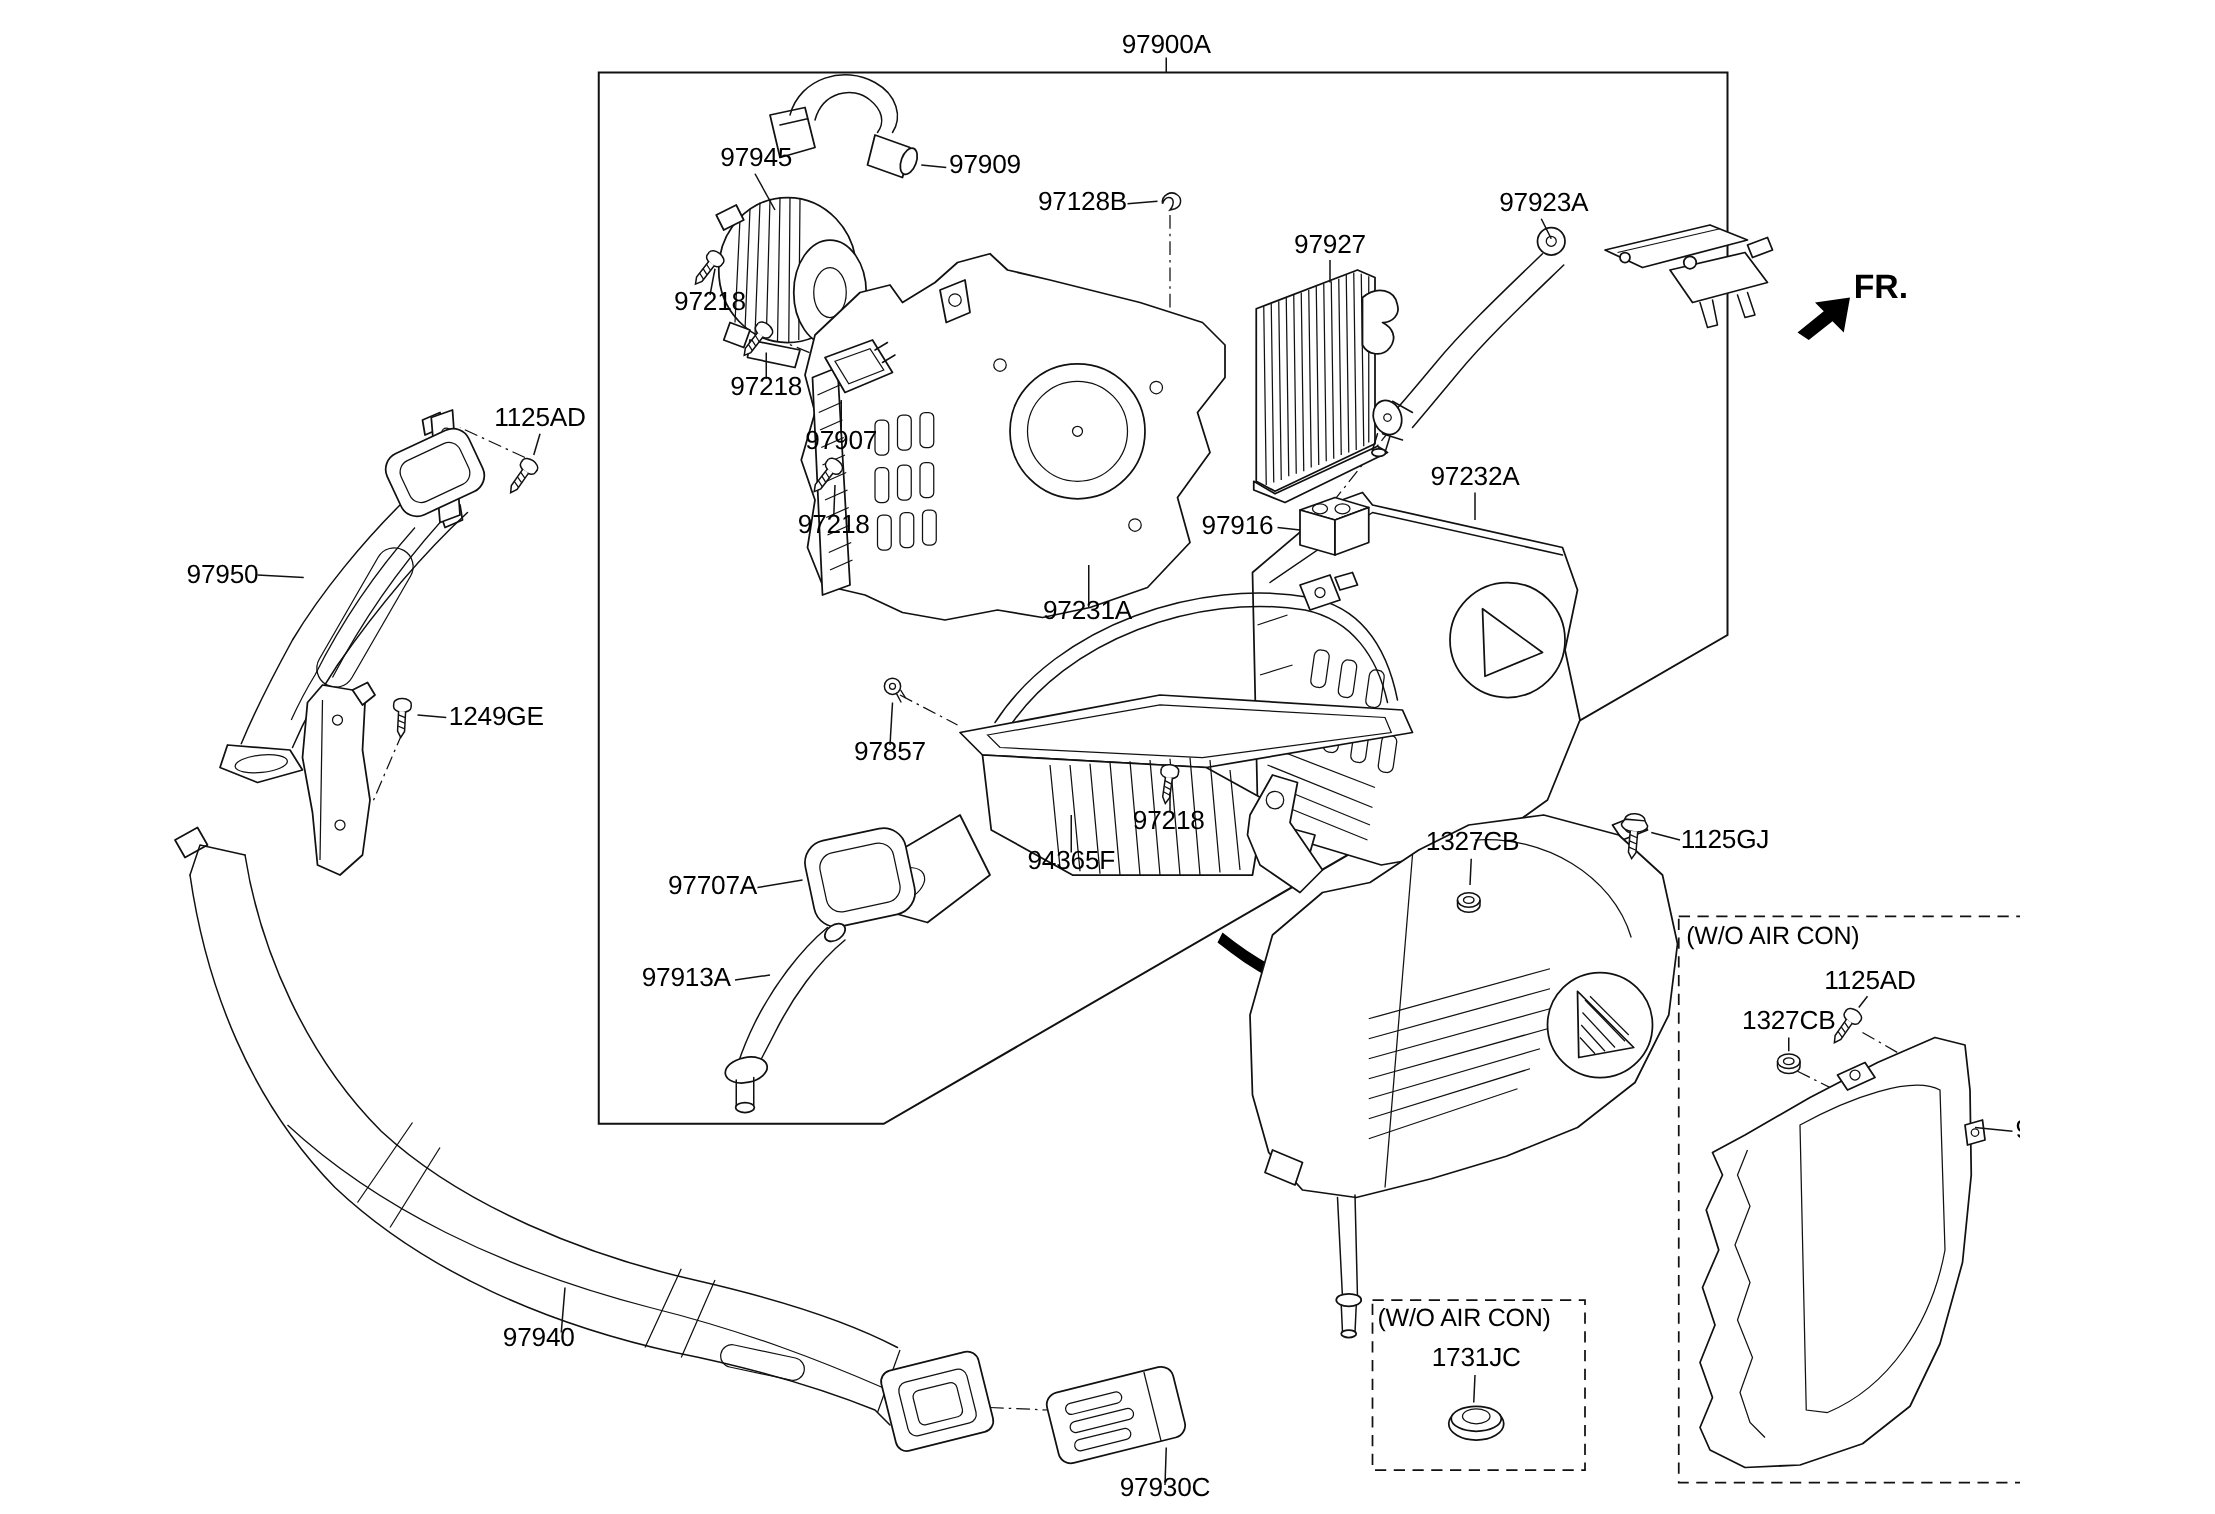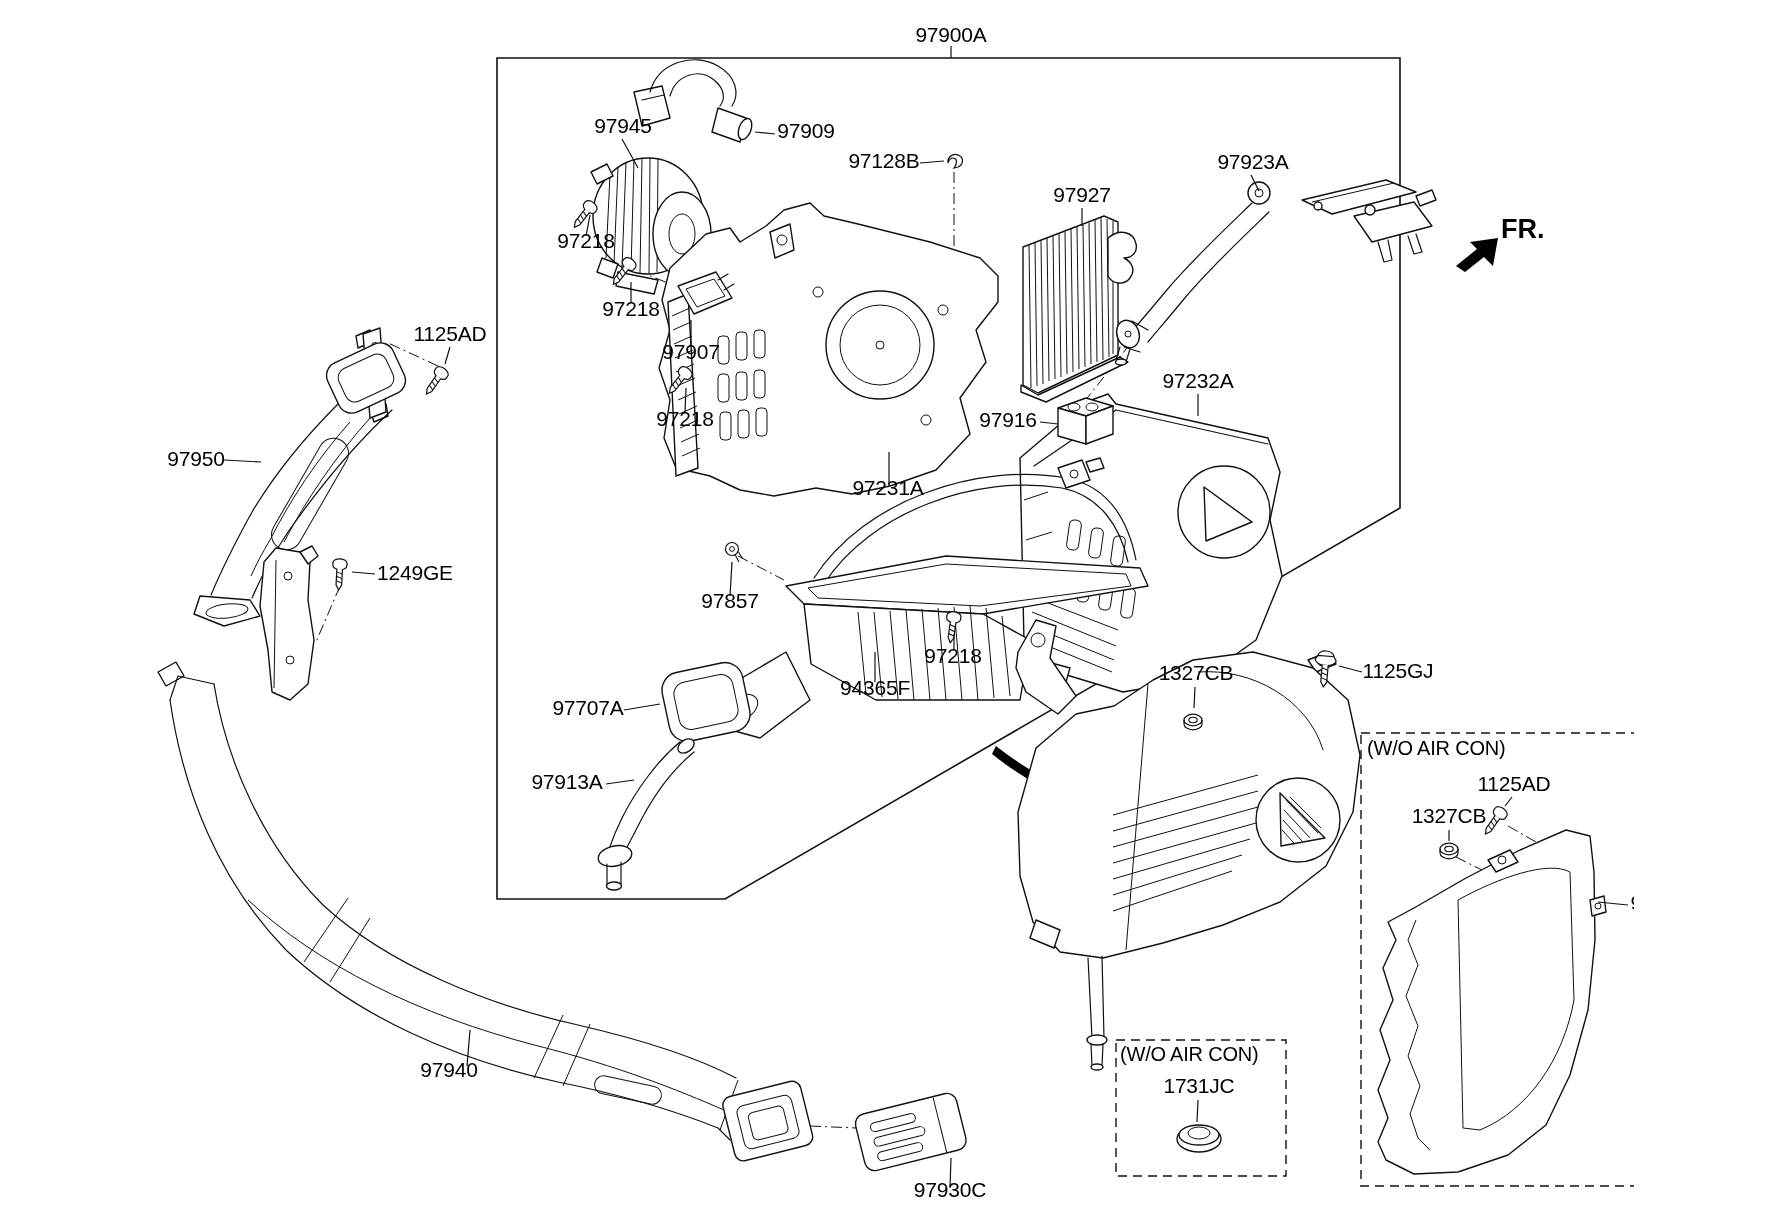--- a/index.html
+++ b/index.html
@@ -1,16 +1,16 @@
 <!DOCTYPE html>
 <html><head>
 <meta charset="utf-8">
 <style>
   html,body{margin:0;padding:0;background:#fff;}
-  #stage{position:relative;width:1616px;height:1211px;background:#fff;overflow:hidden;padding-left:18px;}
+  #stage{position:relative;width:1616px;height:1211px;background:#fff;overflow:hidden;}
   svg{display:block;}
   .lbl{font-family:"Liberation Sans",sans-serif;font-size:21px;fill:#000;letter-spacing:-0.2px;}
   .note{font-family:"Liberation Sans",sans-serif;font-size:20px;fill:#000;letter-spacing:-0.2px;}
   .fr{font-family:"Liberation Sans",sans-serif;font-size:27px;font-weight:bold;fill:#000;}
   .ol{fill:#fff;stroke:#111;stroke-width:1.4;stroke-linejoin:round;}
   .ln{fill:none;stroke:#111;stroke-width:1.2;stroke-linejoin:round;stroke-linecap:round;}
   .th{fill:none;stroke:#111;stroke-width:1;}
   .ld{fill:none;stroke:#111;stroke-width:1.2;}
   .cl{fill:none;stroke:#111;stroke-width:1;stroke-dasharray:11 4 2 4;}
   .dash{fill:none;stroke:#111;stroke-width:1.4;stroke-dasharray:9 6;}

